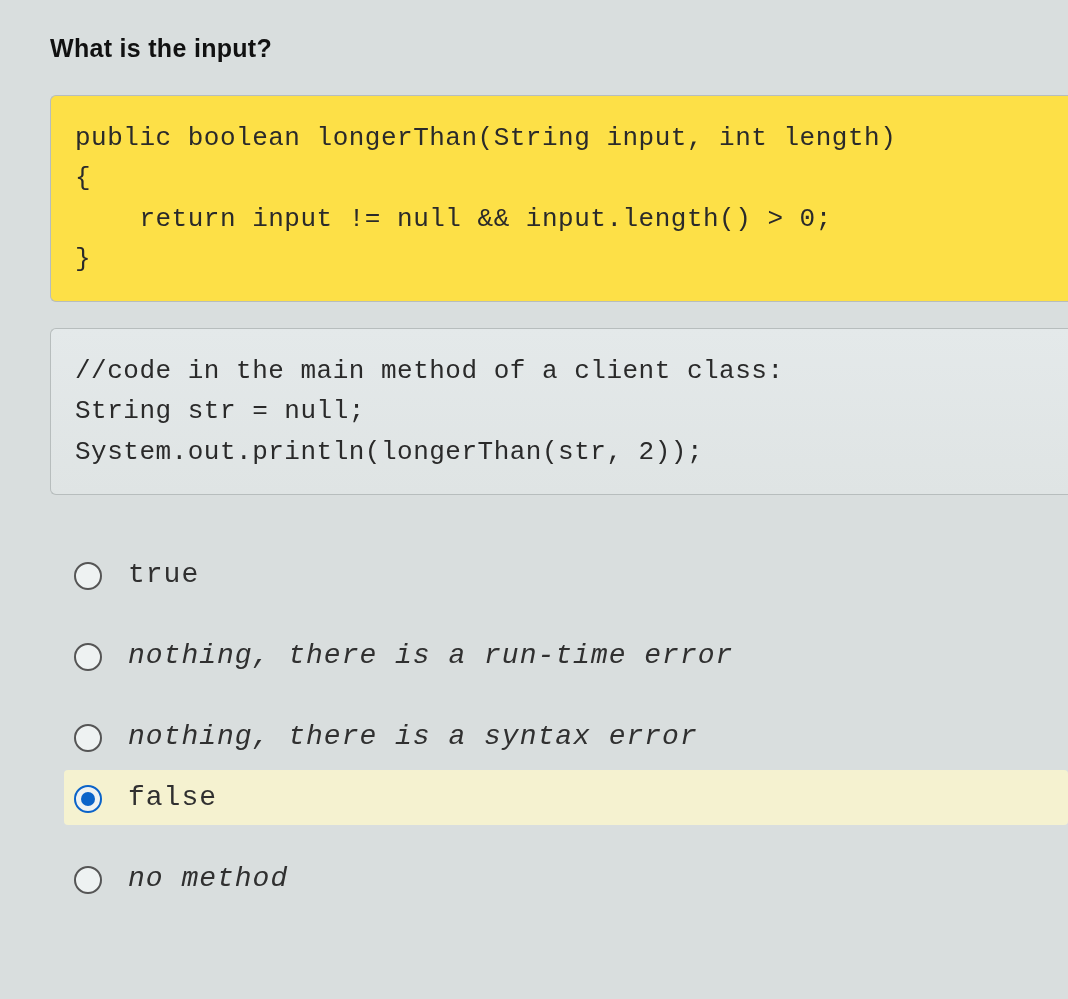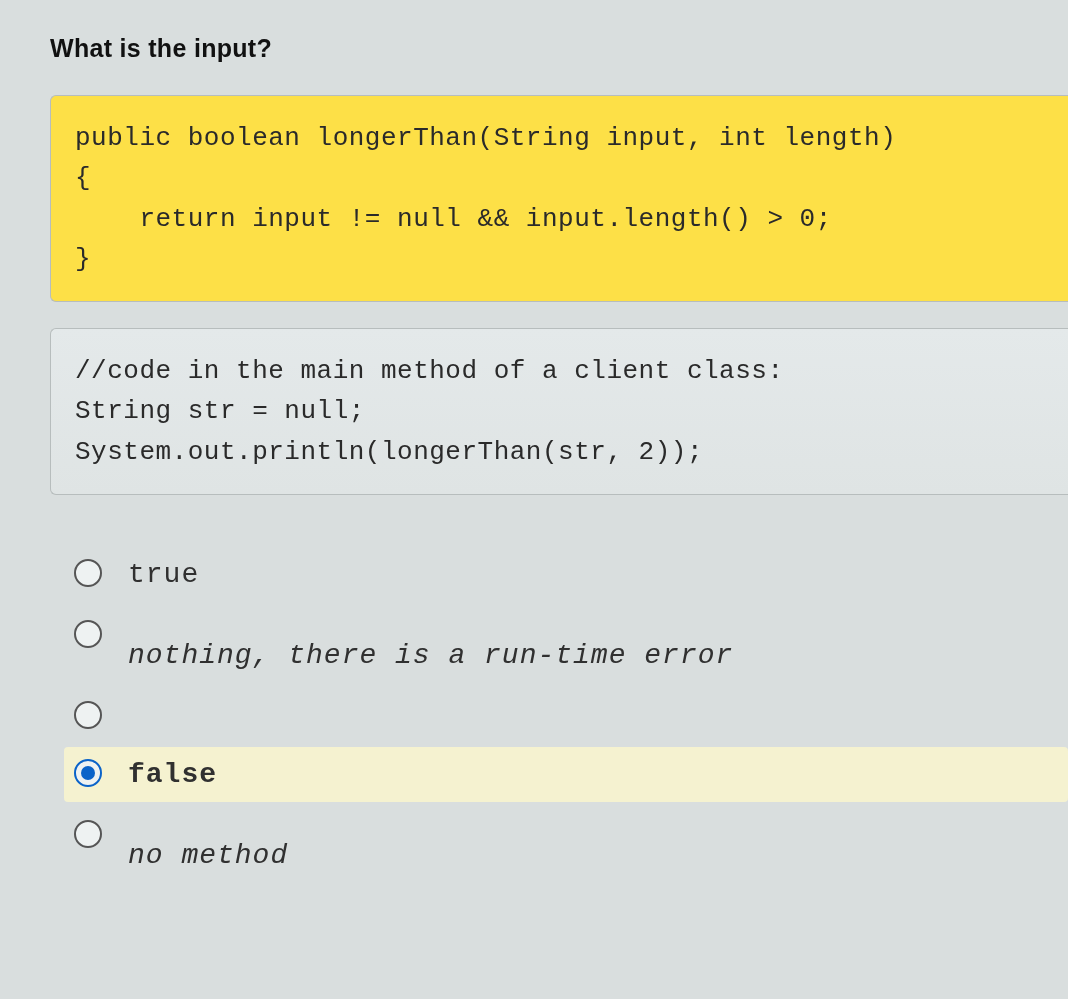--- a/index.html
+++ b/index.html
@@ -36,21 +36,21 @@
     letter-spacing: 0.5px;
   }
   .code-block.second {
     background: linear-gradient(#e4e9ea,#dfe4e4);
   }
   .options {
     padding: 20px 0 0 14px;
   }
   .option {
     display: flex;
-    align-items: flex-start;
+    align-items: flex-end;
     padding: 12px 10px 12px 10px;
     margin: 6px 0;
     border-radius: 4px;
     cursor: pointer;
   }
   .option.selected {
     background: #f5f2d0;
   }
   .radio {
     width: 28px; height: 28px;
@@ -72,21 +72,21 @@
     background: #0a63c9;
     border-radius: 50%;
   }
   .opt-label {
     font-family: "Consolas","Courier New",monospace;
     font-size: 28px;
     color: #303030;
     letter-spacing: 1px;
   }
   .opt-label.italic { font-style: italic; margin-top: 20px; }
-  .opt-label.bold { font-weight: 700; }
+  .opt-label.bold { font-weight: 400; }
 </style>
 </head>
 <body>
 
 <div class="page">
 
   <h2 class="question-title">What is the input?</h2>
 
   <div class="code-block">public boolean longerThan(String input, int length)
 {
@@ -104,20 +104,21 @@
       <span class="opt-label">true</span>
     </div>
 
     <div class="option">
       <span class="radio"></span>
       <span class="opt-label italic">nothing, there is a run-time error</span>
     </div>
 
     <div class="option">
       <span class="radio"></span>
+      <span class="opt-label italic">nothing, there is a syntax error</span>
     </div>
 
     <div class="option selected">
       <span class="radio"></span>
       <span class="opt-label bold">false</span>
     </div>
 
     <div class="option">
       <span class="radio"></span>
       <span class="opt-label italic">no method</span>

